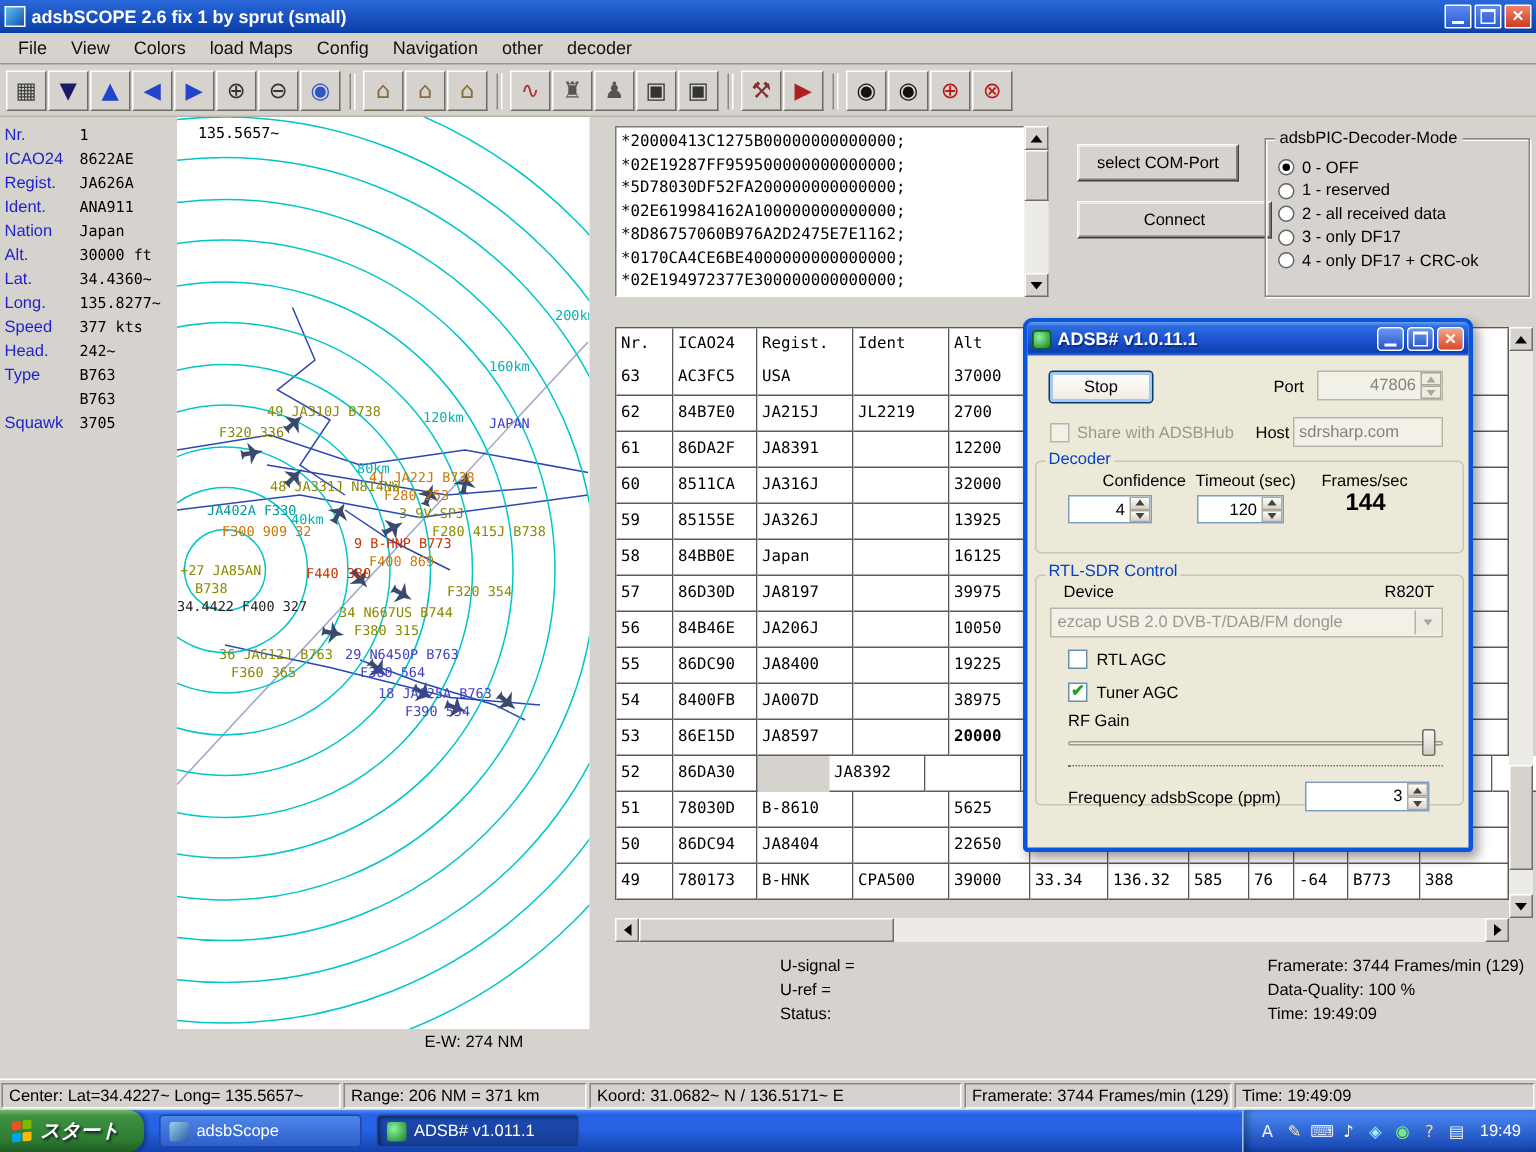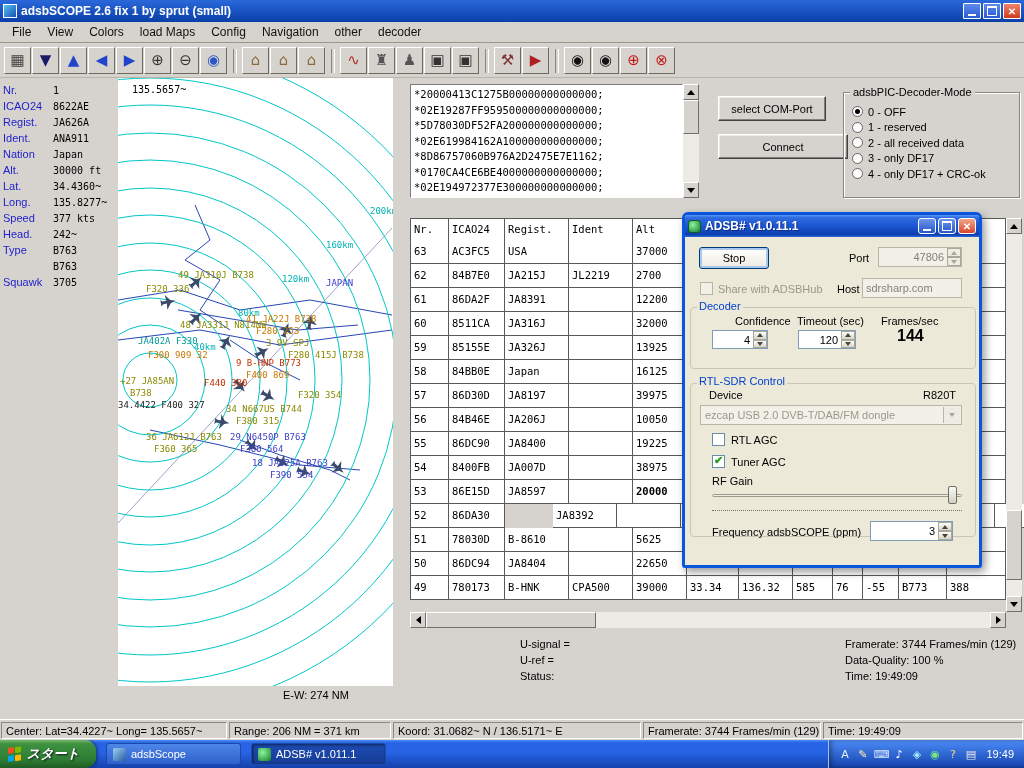--- a/index.html
+++ b/index.html
@@ -618,21 +618,21 @@
       <div class="trow">
         <span class="tcell" style="width: 38px;">49</span>
         <span class="tcell" style="width: 56px;">780173</span>
         <span class="tcell" style="width: 64px;">B-HNK</span>
         <span class="tcell" style="width: 64px;">CPA500</span>
         <span class="tcell" style="width: 54px;">39000</span>
         <span class="tcell" style="width: 52px;">33.34</span>
         <span class="tcell" style="width: 54px;">136.32</span>
         <span class="tcell" style="width: 40px;">585</span>
         <span class="tcell" style="width: 30px;">76</span>
-        <span class="tcell" style="width: 36px;">-55</span>
+        <span class="tcell" style="width: 36px;">-64</span>
         <span class="tcell" style="width: 48px;">B773</span>
         <span class="tcell" style="width: 59px;">388</span>
       </div>
     </div>
 
   <div class="sb" style="left:1006px;top:218px;width:16px;height:394px">
     <button class="sb-btn" style="left:0;top:0">
         <i class="arr arr-up"></i>
       </button>
     <button class="sb-btn" style="left:0;bottom:0">
@@ -732,21 +732,21 @@
       <span class="cb" style="left:27px;top:196px"></span>
       <span class="dlg-label" style="left:46px;top:197px">RTL AGC</span>
       <span class="cb checked" style="left:27px;top:218px"></span>
       <span class="dlg-label" style="left:46px;top:219px">Tuner AGC</span>
       <span class="dlg-label" style="left:27px;top:238px">RF Gain</span>
       <div id="rf-slider">
         <div id="rf-track"></div>
         <div id="rf-thumb"></div>
       </div>
       <div id="rf-ticks"></div>
-      <span class="dlg-label" style="left:27px;top:289px">Frequency adsbSCOPE (ppm)</span>
+      <span class="dlg-label" style="left:27px;top:289px">Frequency adsbScope (ppm)</span>
       <div class="fld num" style="left:185px;top:284px;width:83px;height:20px">
         <span>3</span>
         <span class="spin">
             <span>
               <i class="arr up"></i>
             </span>
             <span>
               <i class="arr dn"></i>
             </span>
           </span>

